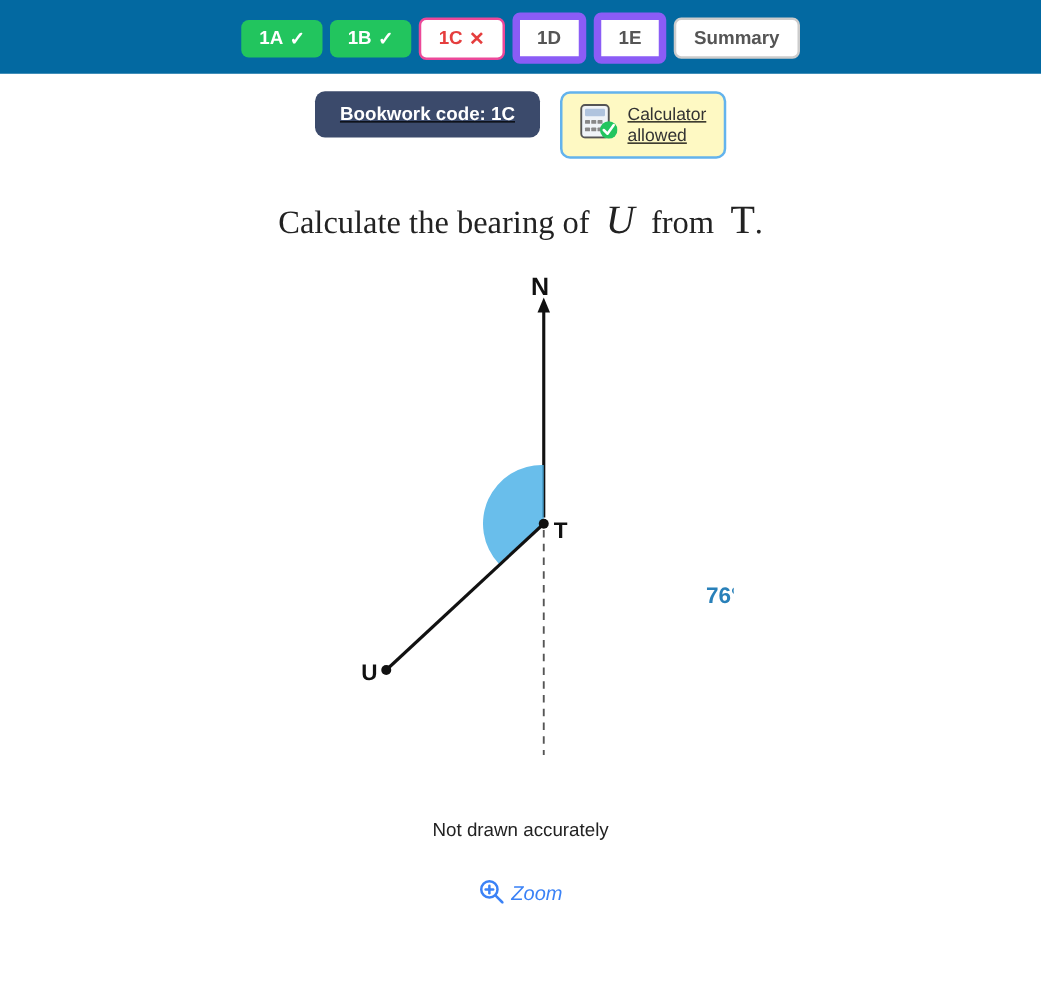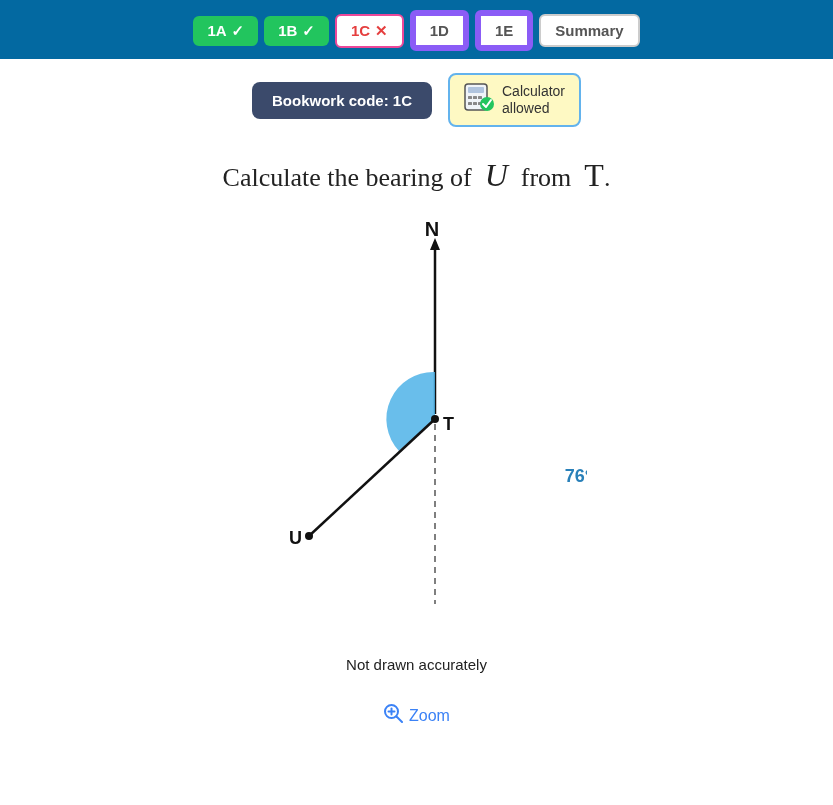--- a/index.html
+++ b/index.html
@@ -47,24 +47,25 @@
     }
     .tab-summary {
       background: #fff;
       color: #555;
       border: 2px solid #ccc;
     }
 
     
     .info-row {
       display: flex;
-      align-items: center;
+      align-items: flex-start;
       justify-content: center;
       gap: 16px;
       margin: 14px 0 10px 0;
+      text-decoration: underline;
     }
     .bookwork-badge {
       background: #3b4a6b;
       color: #fff;
       padding: 10px 20px;
       border-radius: 8px;
       font-size: 15px;
       font-weight: 600;
     }
     .calculator-box {
@@ -119,20 +120,21 @@
       gap: 6px;
       color: #3b82f6;
       font-size: 16px;
       background: none;
       border: none;
       cursor: pointer;
       margin: 16px auto 0 auto;
       display: flex;
       justify-content: center;
       font-weight: 500;
+      font-style: italic;
     }
     .zoom-icon {
       font-size: 18px;
     }
   </style>
 </head>
 <body>
 
 <div class="tabs-bar">
   <button class="tab tab-green">

